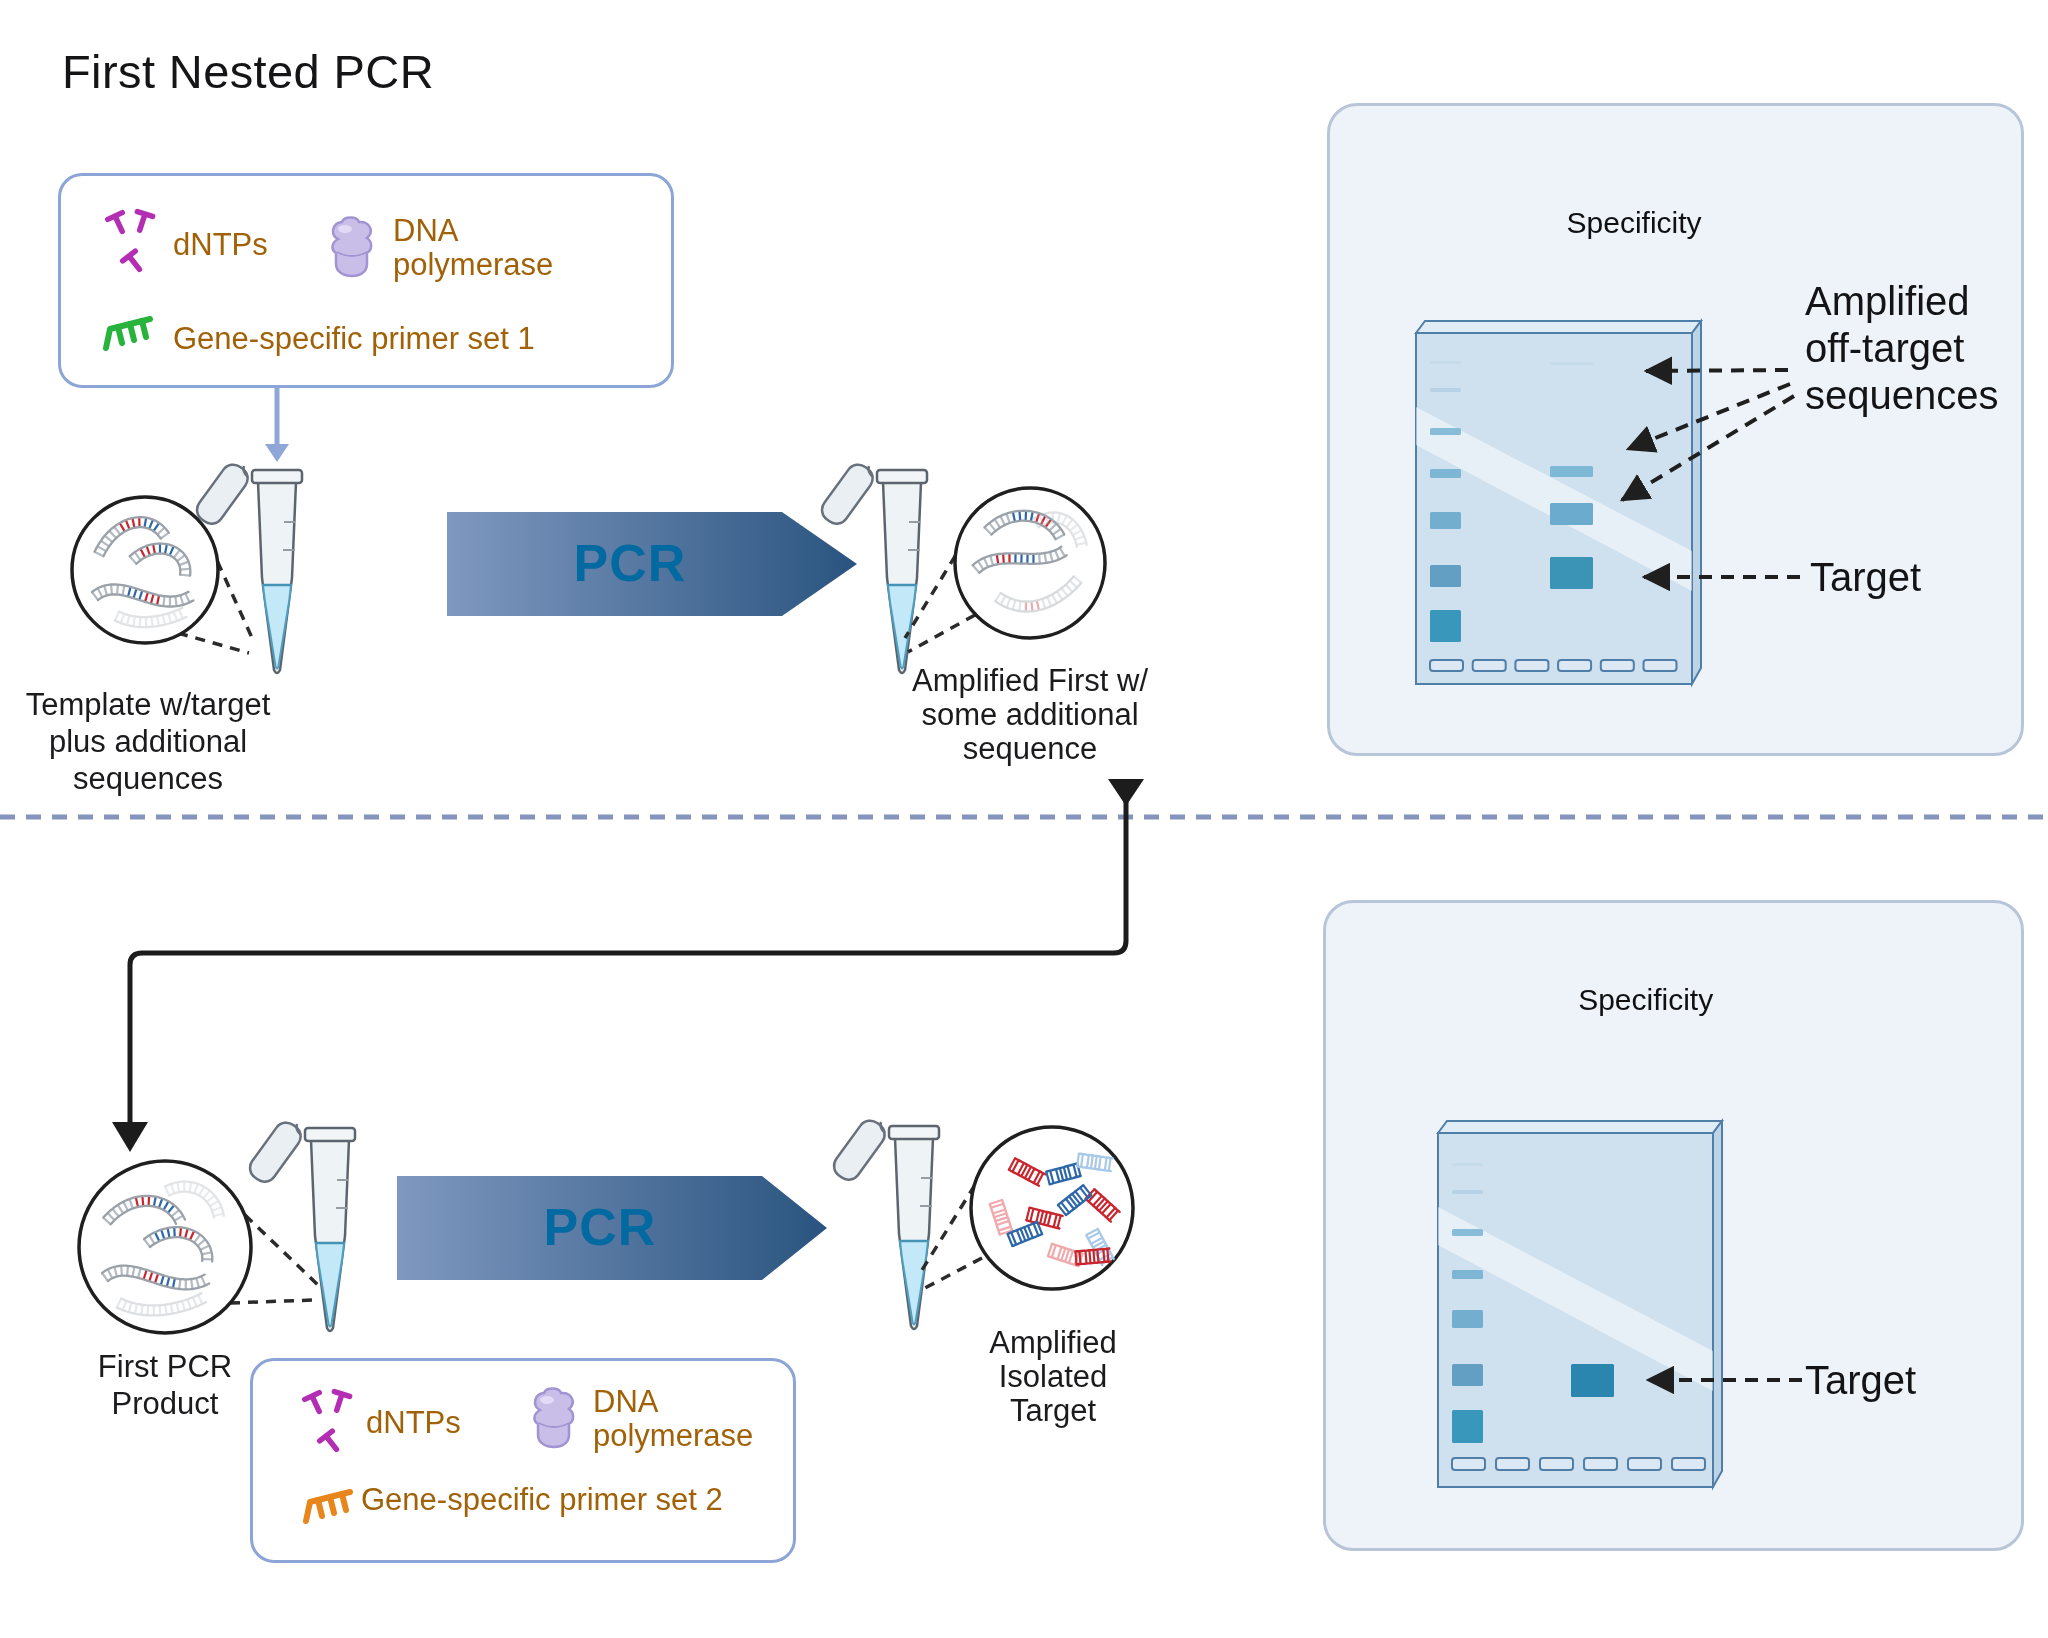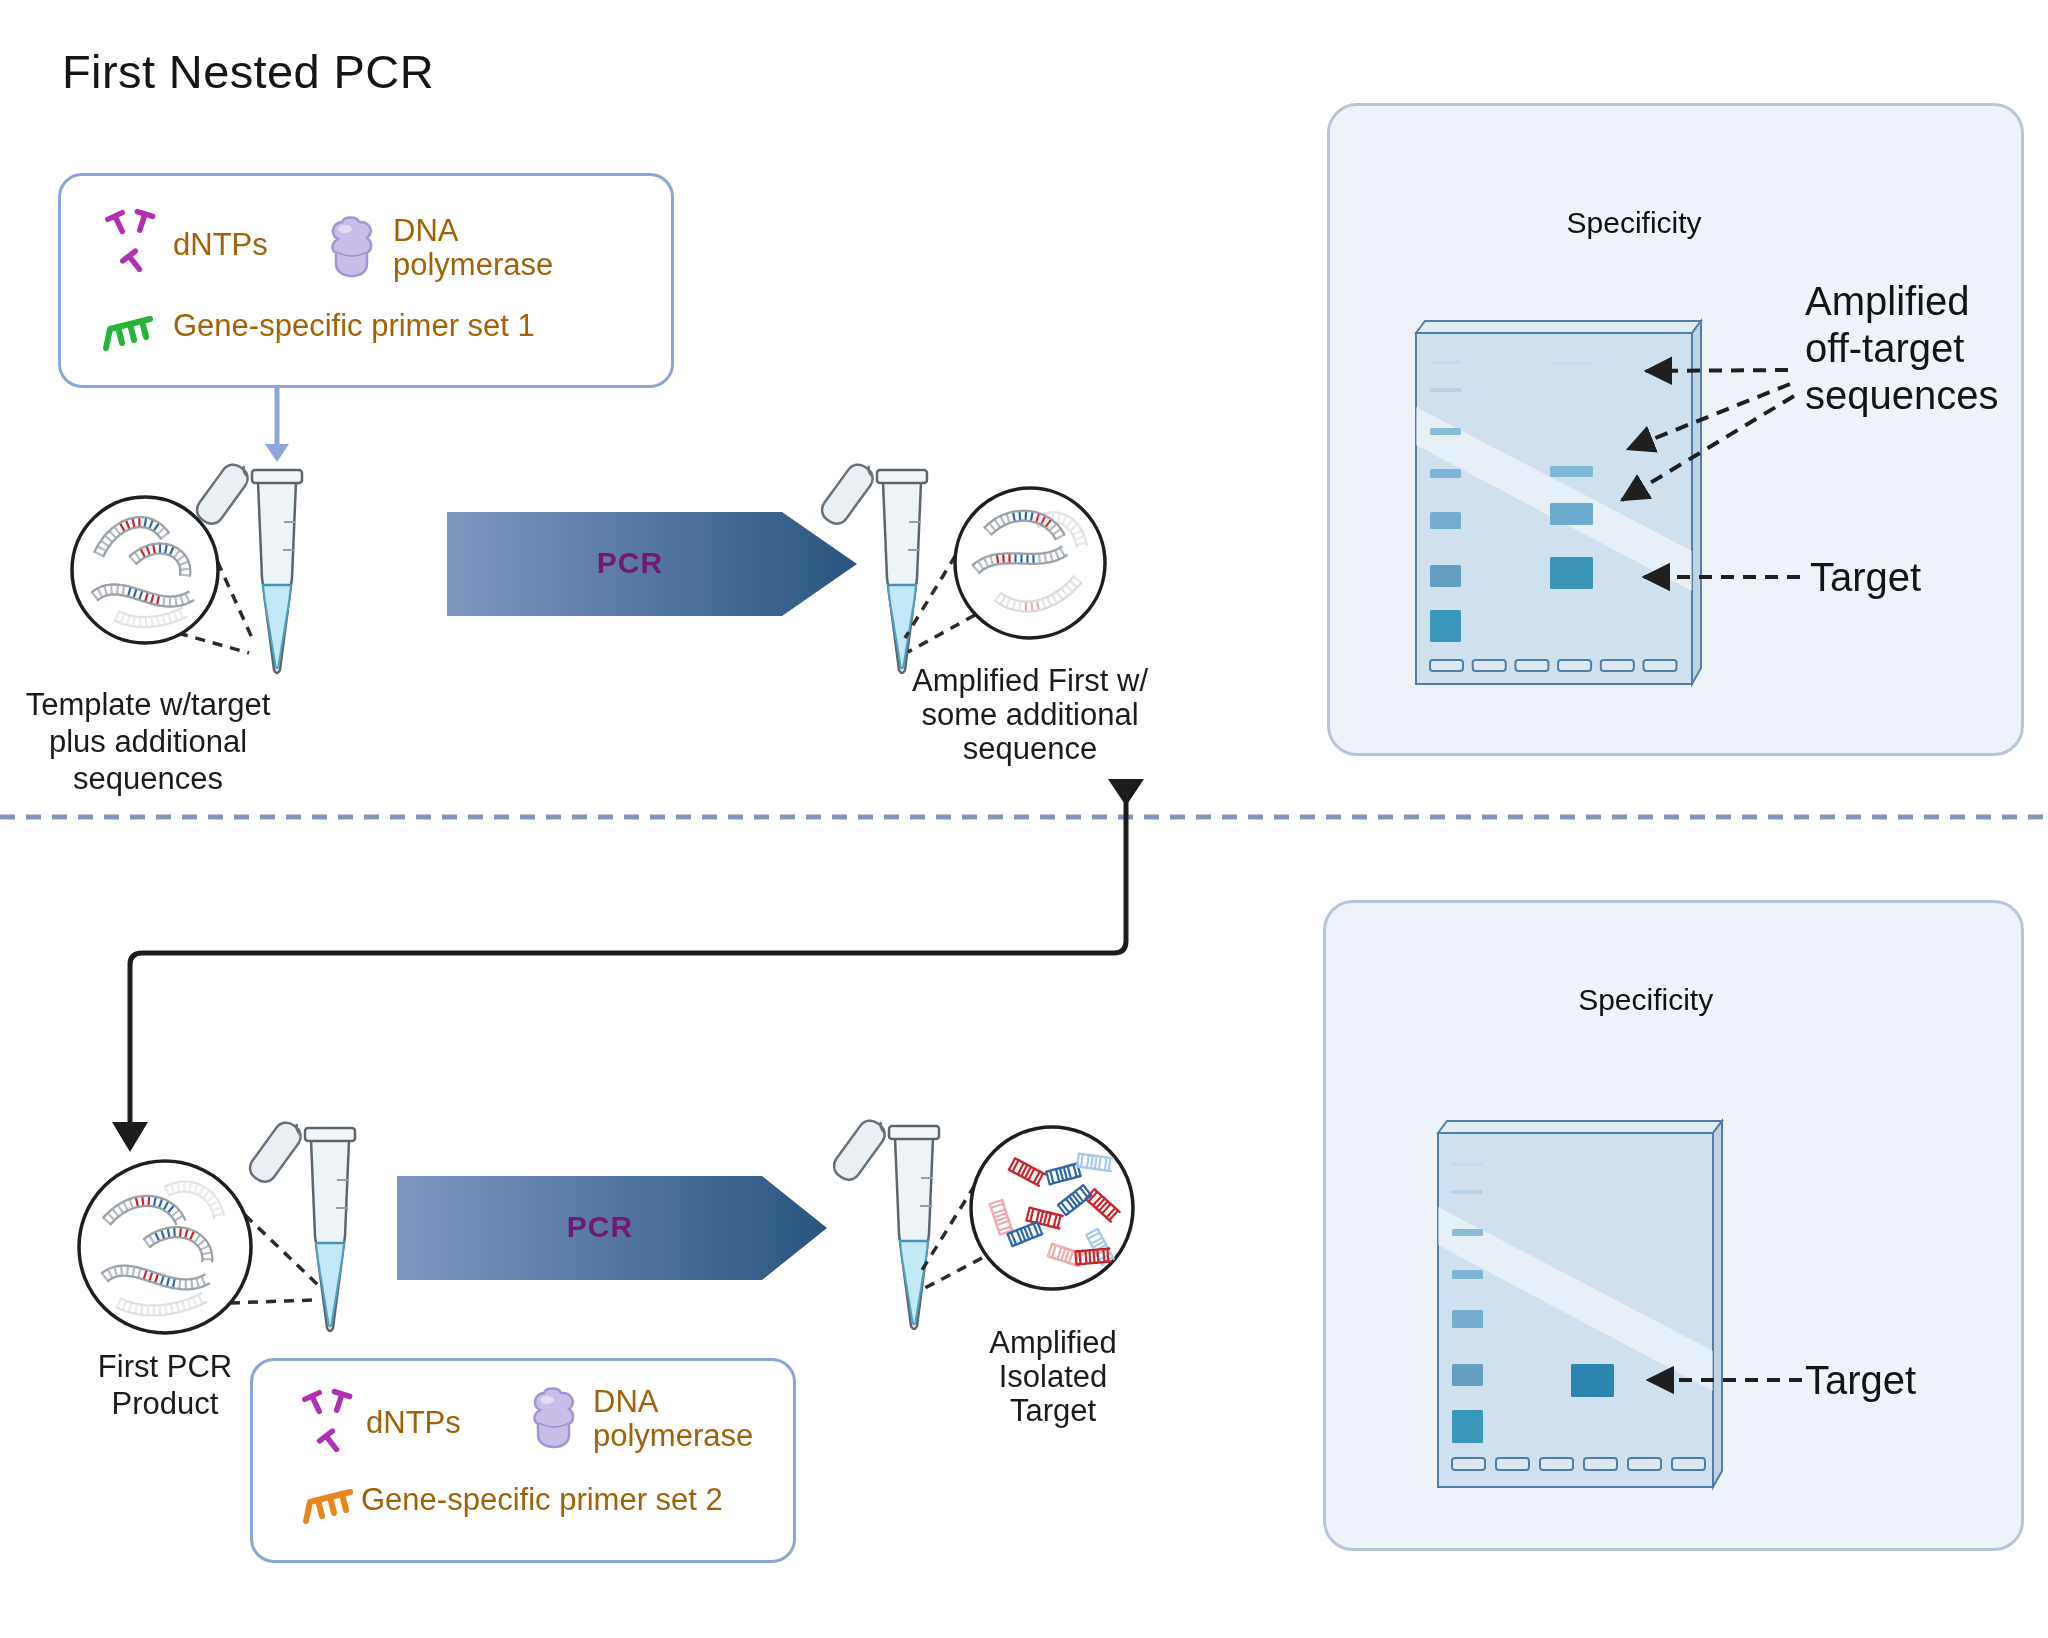--- a/index.html
+++ b/index.html
@@ -5,22 +5,22 @@
   html,body{margin:0;padding:0;background:#fff}
   .canvas{position:relative;width:2048px;height:1638px;overflow:hidden;background:#fff;
           font-family:"Liberation Sans",sans-serif;color:#1b1b1d}
   .panel{position:absolute;background:var(--panel_bg);border:3px solid var(--panel_border);
          border-radius:30px;z-index:1}
   .panel-title{position:absolute;transform:translateX(-50%);font-size:30px;color:#101012;white-space:nowrap}
   .annot{position:absolute;font-size:40px;line-height:47px;color:#141416;white-space:pre-line;z-index:4}
   .sec-title{position:absolute;font-size:47px;font-weight:normal;letter-spacing:.4px;color:#151517;z-index:4;white-space:nowrap}
   .lbl{position:absolute;font-size:31px;text-align:center;white-space:pre-line;color:#1b1b1d;
        transform:translateX(-50%);z-index:4}
-  .pcr-label{position:absolute;transform:translate(-50%,-50%);color:#701a75;font-weight:bold;
-             font-size:30px;letter-spacing:1px;z-index:4}
+  .pcr-label{position:absolute;transform:translate(-50%,-50%);color:#0369a1;font-weight:bold;
+             font-size:52px;letter-spacing:1px;z-index:4}
   .rbox{position:absolute;background:#fff;border:3.5px solid var(--box_border);border-radius:24px;z-index:4}
   .rlabel{position:absolute;font-size:31px;line-height:34px;color:#a16207;white-space:pre-line}
   .ricon{position:absolute;overflow:visible}
   #art{position:absolute;left:0;top:0;z-index:3;overflow:visible}
 </style>
 </head>
 <body>
 
 <div class="canvas">
 
@@ -549,21 +549,21 @@
       <ellipse cx="20" cy="15" rx="7" ry="4" fill="#e6def6" opacity="0.9"></ellipse>
     </svg>
     <div class="rlabel" style="left:332px;top:38px">DNA
 polymerase</div>
     <svg class="ricon" style="left:38px;top:128px" width="56" height="50" viewBox="0 0 56 50">
       <g style="stroke:var(--green)" stroke-width="6" stroke-linecap="round" stroke-linejoin="round" fill="none">
         <path d="M7,44 L11,25 L51,15"></path>
         <path d="M19,23 L23,39 M31,20 L35,36 M43,17 L47,33"></path>
       </g>
     </svg>
-    <div class="rlabel" style="left:112px;top:133px">Gene-specific primer set 1</div>
+    <div class="rlabel" style="left:112px;top:146px">Gene-specific primer set 1</div>
   </div>
 
   <div class="rbox" style="left:250px;top:1358px;width:540px;height:199px">
     <svg class="ricon" style="left:45px;top:23px" width="64" height="76" viewBox="0 0 64 76">
       <g style="stroke:var(--magenta)" stroke-width="5.5" stroke-linecap="round" fill="none">
         <g transform="translate(14,12) rotate(-25)">
             <path d="M0,0 V17 M-8,0 H8"></path>
           </g>
         <g transform="translate(44,10) rotate(18)">
             <path d="M0,0 V17 M-8,0 H8"></path>

